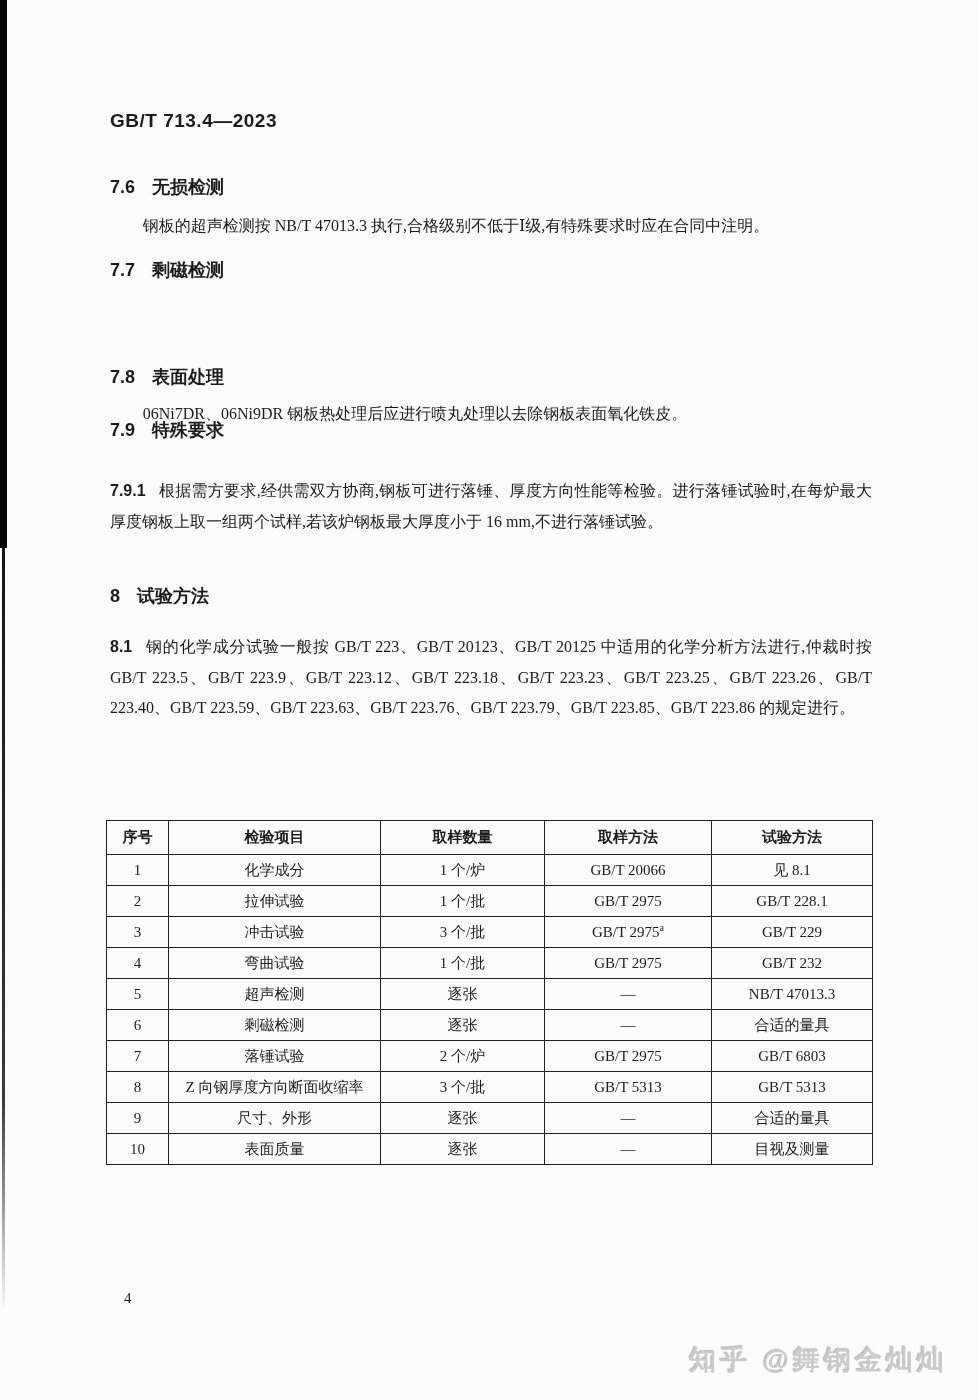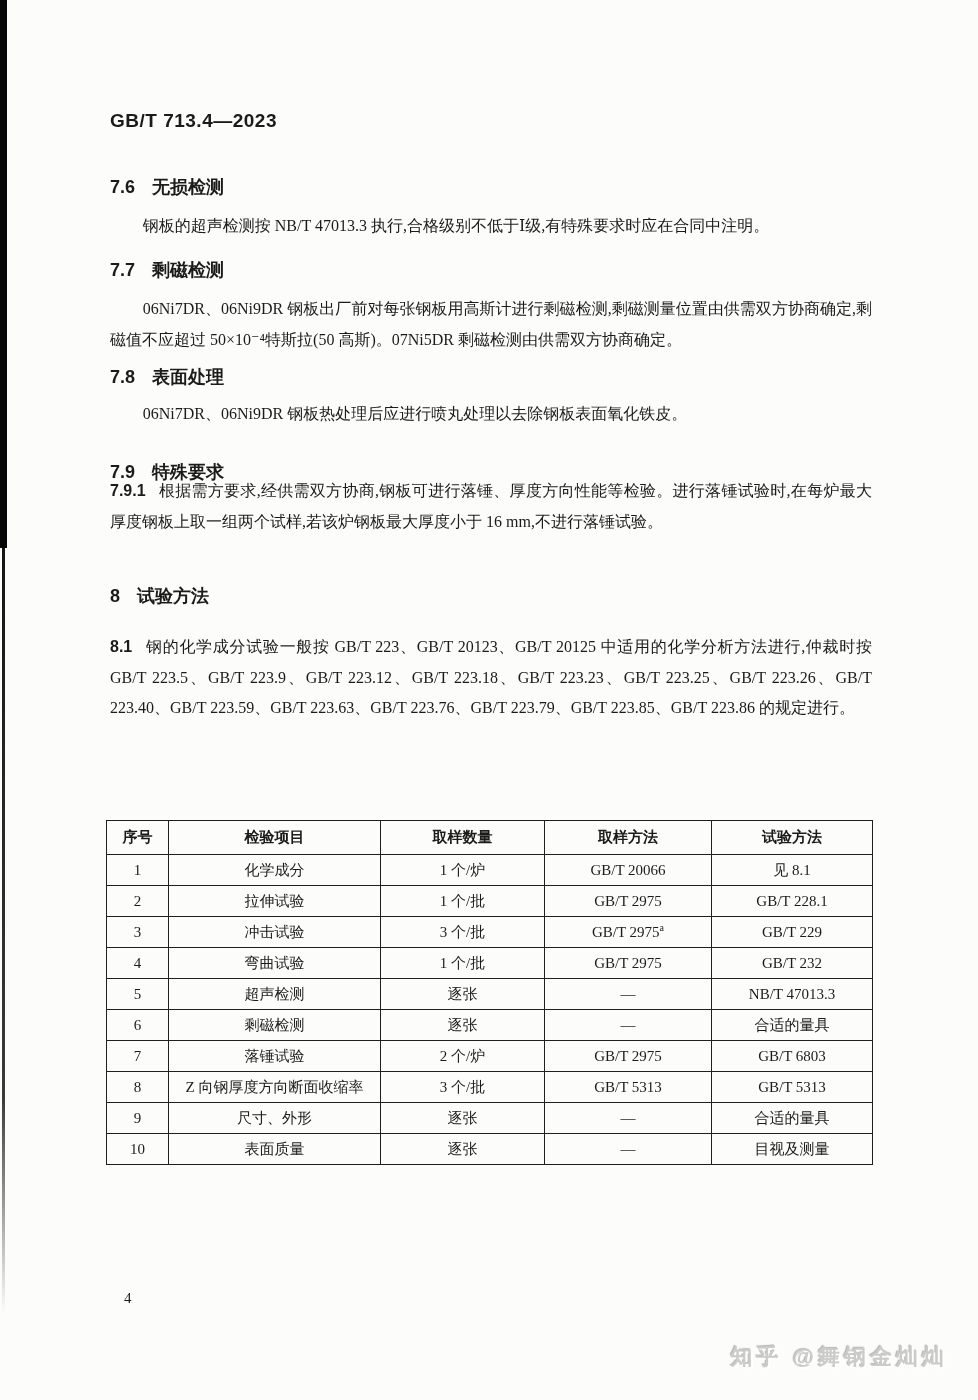--- a/index.html
+++ b/index.html
@@ -69,51 +69,50 @@
   .wm-center {
     position:absolute; left:288px; top:620px; z-index:4;
     font-family:"Liberation Sans","DejaVu Sans",sans-serif; font-weight:bold;
     font-size:62px; letter-spacing:24px; white-space:nowrap;
     color:#e3e3e2; opacity:.92;
     text-shadow:2px 2px 1px #b9b9b9, -2px -2px 1px #ffffff;
   }
   .wm-bottom {
     position:absolute; right:30px; top:1342px;
     font-family:"Liberation Sans","DejaVu Sans",sans-serif; font-weight:bold;
-    font-size:22px; letter-spacing:4px; white-space:nowrap;
+    font-size:27px; letter-spacing:4px; white-space:nowrap;
     color:#cbcbca;
     text-shadow:2px 2px 0 #ffffff, -1px -1px 1px #b5b5b5;
   }
 
   
   #h76  { top:175px; }  #p76  { top:211px; }
   #h77  { top:258px; }  #p77  { top:294px; }
   #h78  { top:365px; }  #p78  { top:399px; }
-  #h79  { top:460px; }  #p791 { top:476px; } #p792 { top:536px; }
+  #h79  { top:418px; }  #p791 { top:476px; } #p792 { top:536px; }
   #h8   { top:584px; }  #p81  { top:632px; } #p82  { top:740px; }
 </style>
 </head>
 <body>
 
 <div class="page">
 
   <div class="edge-top"></div>
   <div class="edge-bottom"></div>
 
   <div class="doc-code">GB/T 713.4—2023</div>
 
   <div class="sec-heading" id="h76">
     <span class="num">7.6</span><span>无损检测</span>
   </div>
   <div class="para indent" id="p76">钢板的超声检测按 NB/T 47013.3 执行,合格级别不低于Ⅰ级,有特殊要求时应在合同中注明。</div>
 
   <div class="sec-heading" id="h77">
     <span class="num">7.7</span><span>剩磁检测</span>
   </div>
-  <div class="para indent" id="p77">06Ni7DR、06Ni9DR 钢板出厂前对每张钢板用高斯计进行剩磁检测,剩磁测量位置由供需双方协商确定,剩磁值不应超过 50×10⁻⁴特斯拉(50 高斯)。07Ni5DR 剩磁检测由供需双方协商确定。</div>
 
   <div class="sec-heading" id="h78">
     <span class="num">7.8</span><span>表面处理</span>
   </div>
   <div class="para indent" id="p78">06Ni7DR、06Ni9DR 钢板热处理后应进行喷丸处理以去除钢板表面氧化铁皮。</div>
 
   <div class="sec-heading" id="h79">
     <span class="num">7.9</span><span>特殊要求</span>
   </div>
   <div class="para" id="p791">

